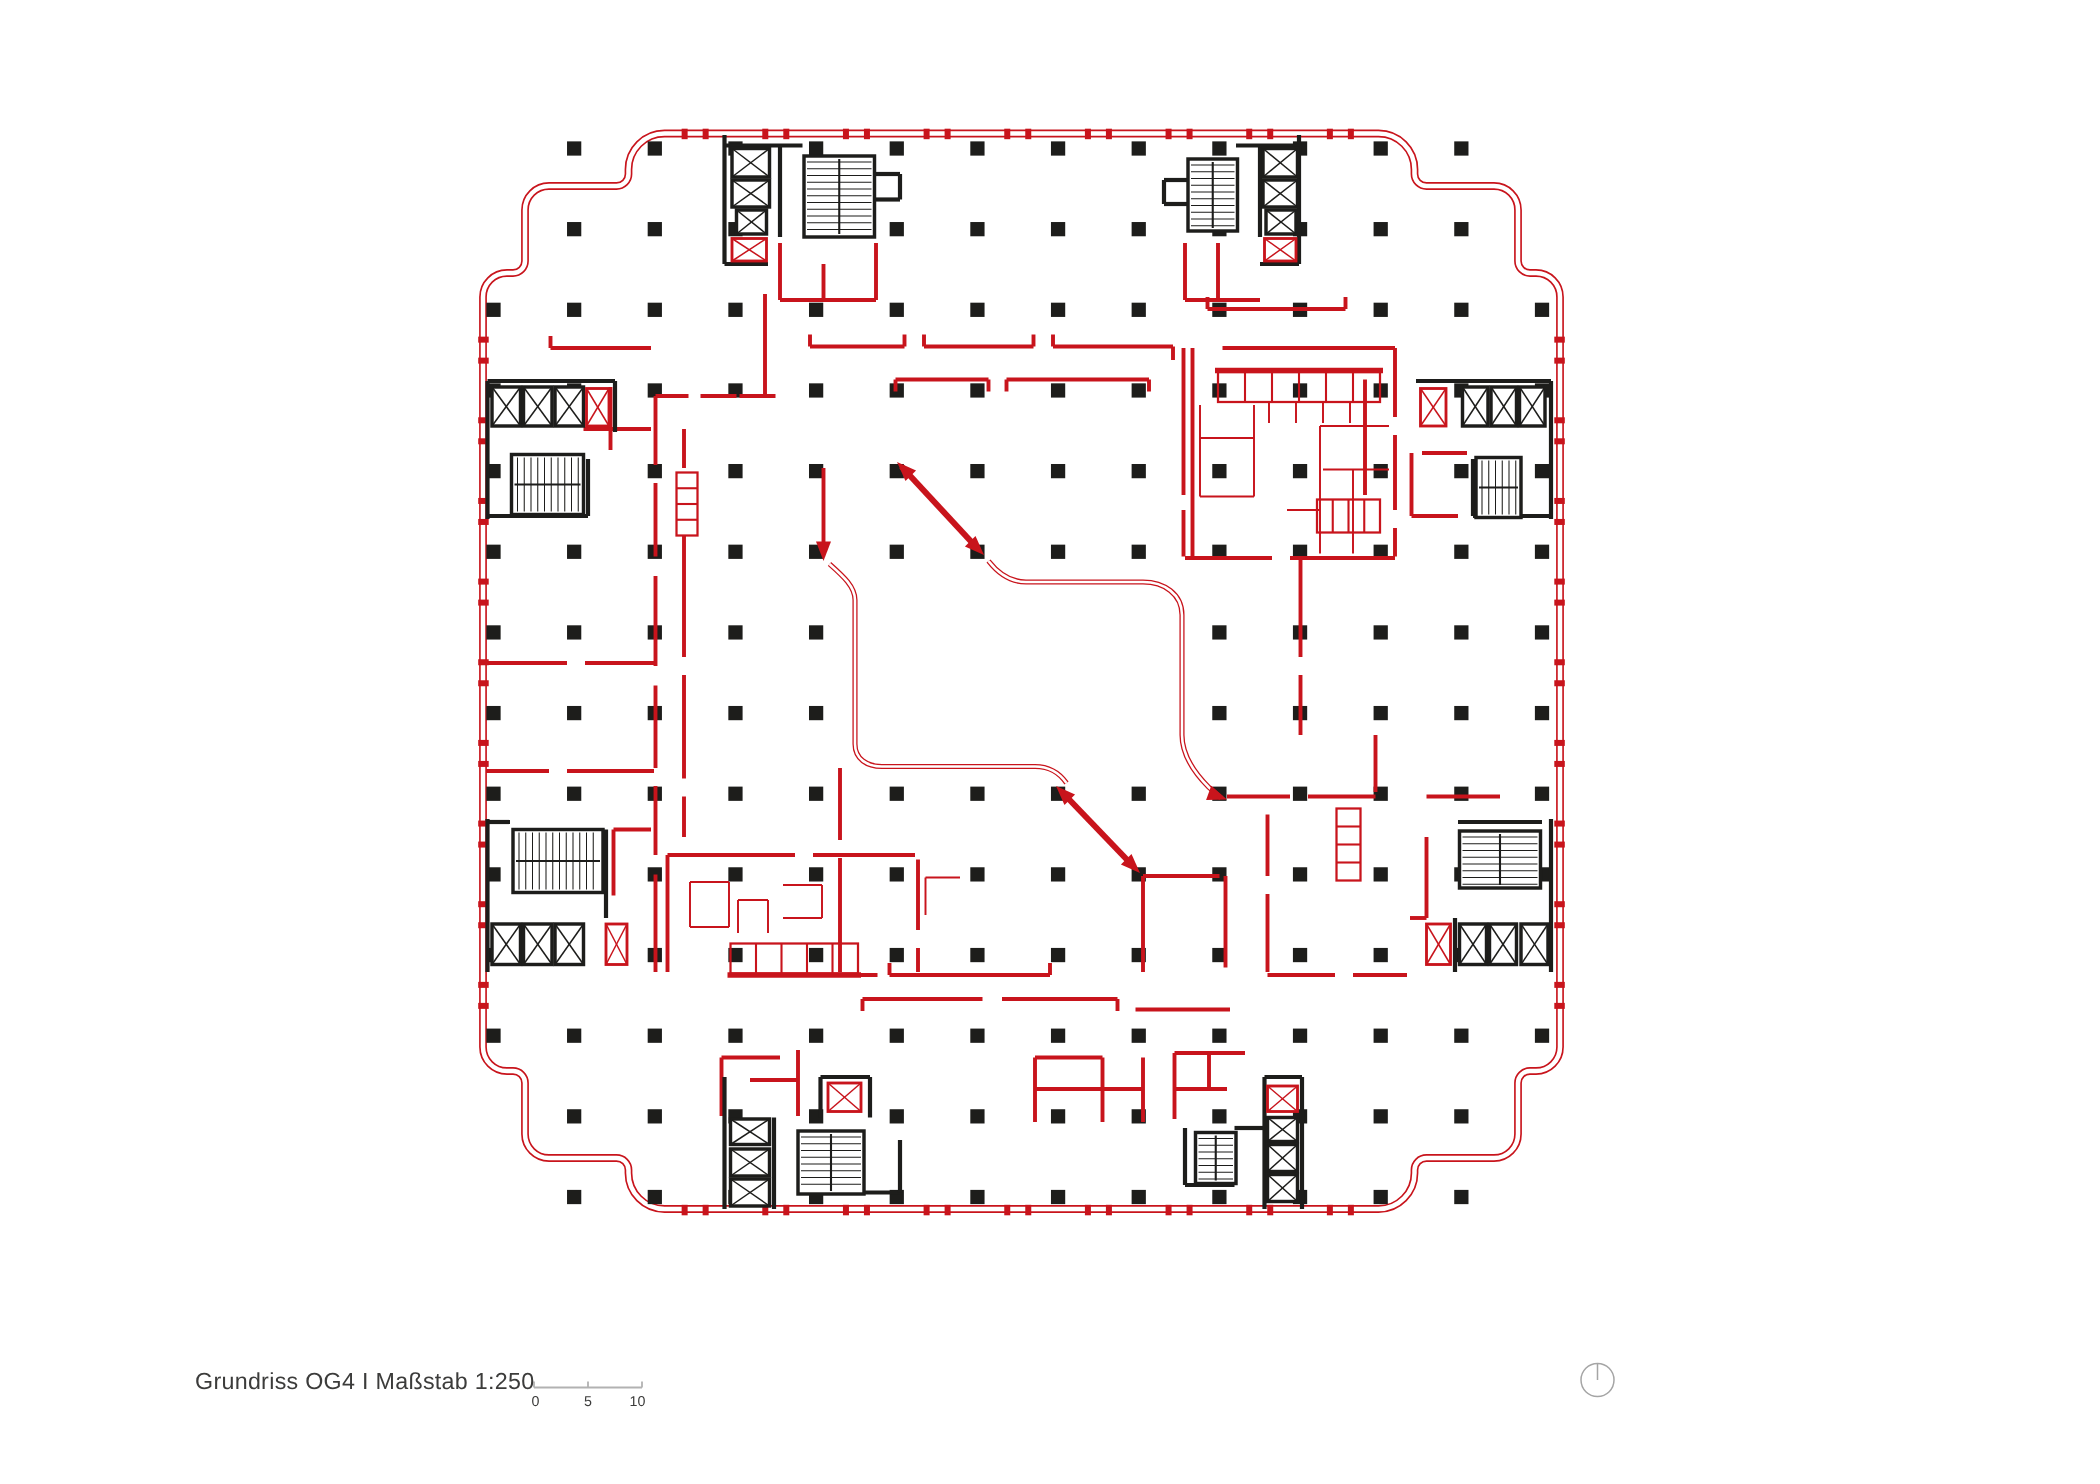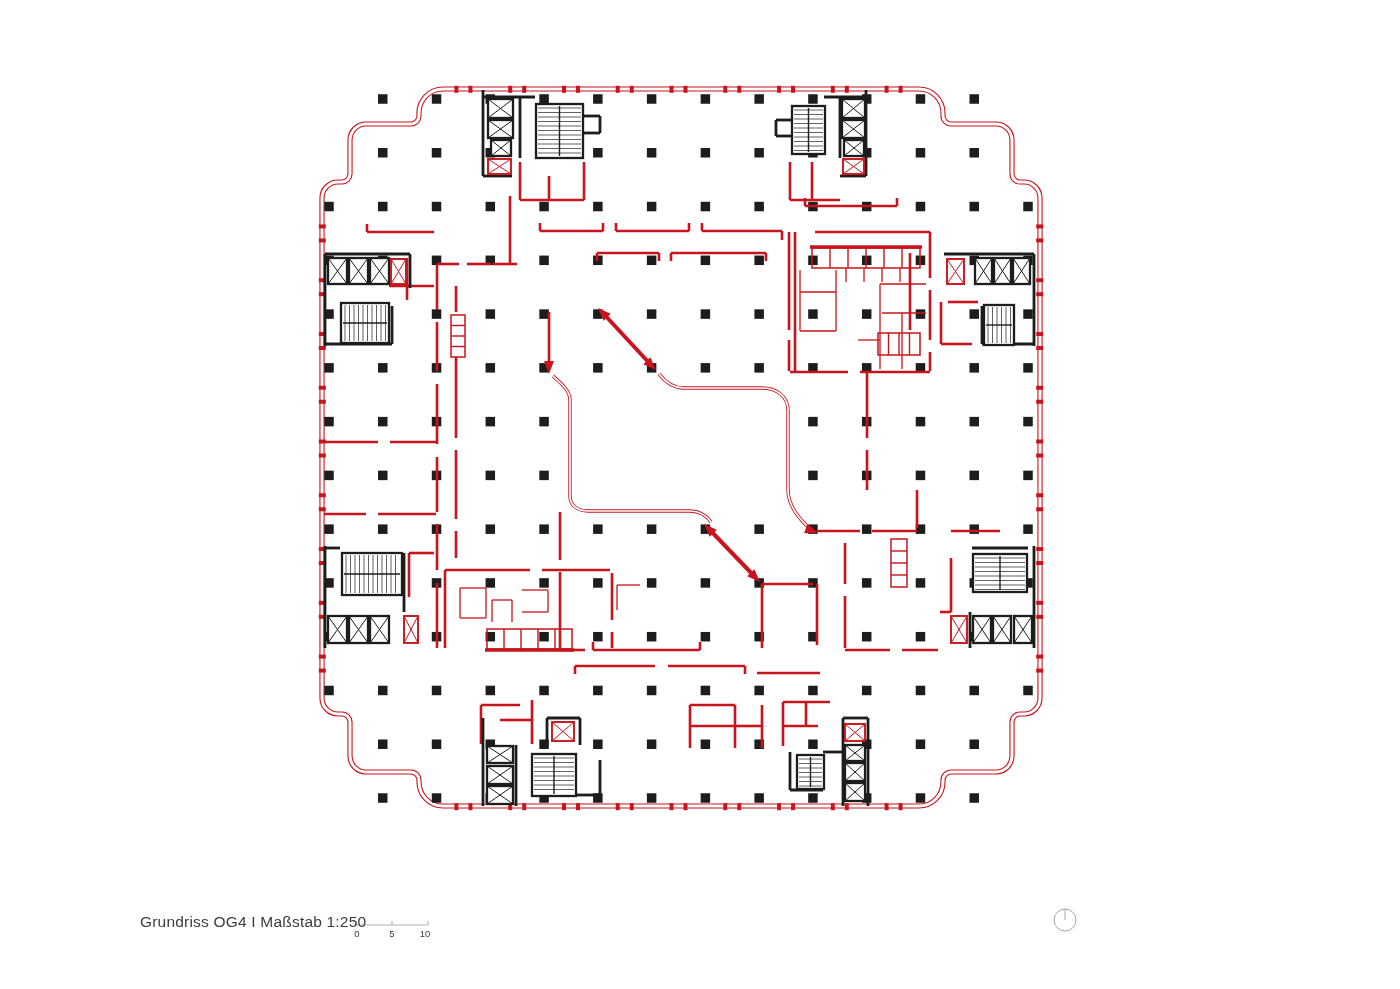--- a/index.html
+++ b/index.html
@@ -1,19 +1,19 @@
 <!DOCTYPE html>
 <html><head>
 <meta charset="utf-8">
 <style>
   html,body{margin:0;padding:0;background:#ffffff;}
   .sheet{position:relative;width:1400px;height:989px;background:#fff;overflow:hidden;
          font-family:"Liberation Sans",sans-serif;}
   #plan{position:absolute;left:0;top:0;}
-  .caption{position:absolute;left:140px;top:913px;font-size:15.5px;letter-spacing:.2px;
+  .caption{position:absolute;left:130px;top:913px;font-size:15.5px;letter-spacing:.2px;
            color:#3c3c3b;font-family:"Liberation Sans",sans-serif;}
 </style>
 </head>
 <body>
 
 <div class="sheet">
   <svg id="plan" width="1400" height="989" viewBox="0 0 1400 989">
       <g>
         <path d="M 443,89 L 919,89 A 24,24 0 0 1 943,113 L 943,116 A 8,8 0 0 0 951,124 L 996,124 A 16,16 0 0 1 1012,140 L 1012,174 A 8,8 0 0 0 1020,182 L 1024,182 A 16,16 0 0 1 1040,198 L 1040,698 A 16,16 0 0 1 1024,714 L 1020,714 A 8,8 0 0 0 1012,722 L 1012,756 A 16,16 0 0 1 996,772 L 951,772 A 8,8 0 0 0 943,780 L 943,782 A 24,24 0 0 1 919,806 L 443,806 A 24,24 0 0 1 419,782 L 419,780 A 8,8 0 0 0 411,772 L 366,772 A 16,16 0 0 1 350,756 L 350,722 A 8,8 0 0 0 342,714 L 338,714 A 16,16 0 0 1 322,698 L 322,198 A 16,16 0 0 1 338,182 L 342,182 A 8,8 0 0 0 350,174 L 350,140 A 16,16 0 0 1 366,124 L 411,124 A 8,8 0 0 0 419,116 L 419,113 A 24,24 0 0 1 443,89 Z" fill="none" stroke="#c8141c" stroke-width="5.2"></path>
         <path d="M 443,89 L 919,89 A 24,24 0 0 1 943,113 L 943,116 A 8,8 0 0 0 951,124 L 996,124 A 16,16 0 0 1 1012,140 L 1012,174 A 8,8 0 0 0 1020,182 L 1024,182 A 16,16 0 0 1 1040,198 L 1040,698 A 16,16 0 0 1 1024,714 L 1020,714 A 8,8 0 0 0 1012,722 L 1012,756 A 16,16 0 0 1 996,772 L 951,772 A 8,8 0 0 0 943,780 L 943,782 A 24,24 0 0 1 919,806 L 443,806 A 24,24 0 0 1 419,782 L 419,780 A 8,8 0 0 0 411,772 L 366,772 A 16,16 0 0 1 350,756 L 350,722 A 8,8 0 0 0 342,714 L 338,714 A 16,16 0 0 1 322,698 L 322,198 A 16,16 0 0 1 338,182 L 342,182 A 8,8 0 0 0 350,174 L 350,140 A 16,16 0 0 1 366,124 L 411,124 A 8,8 0 0 0 419,116 L 419,113 A 24,24 0 0 1 443,89 Z" fill="none" stroke="#ffffff" stroke-width="3"></path>

